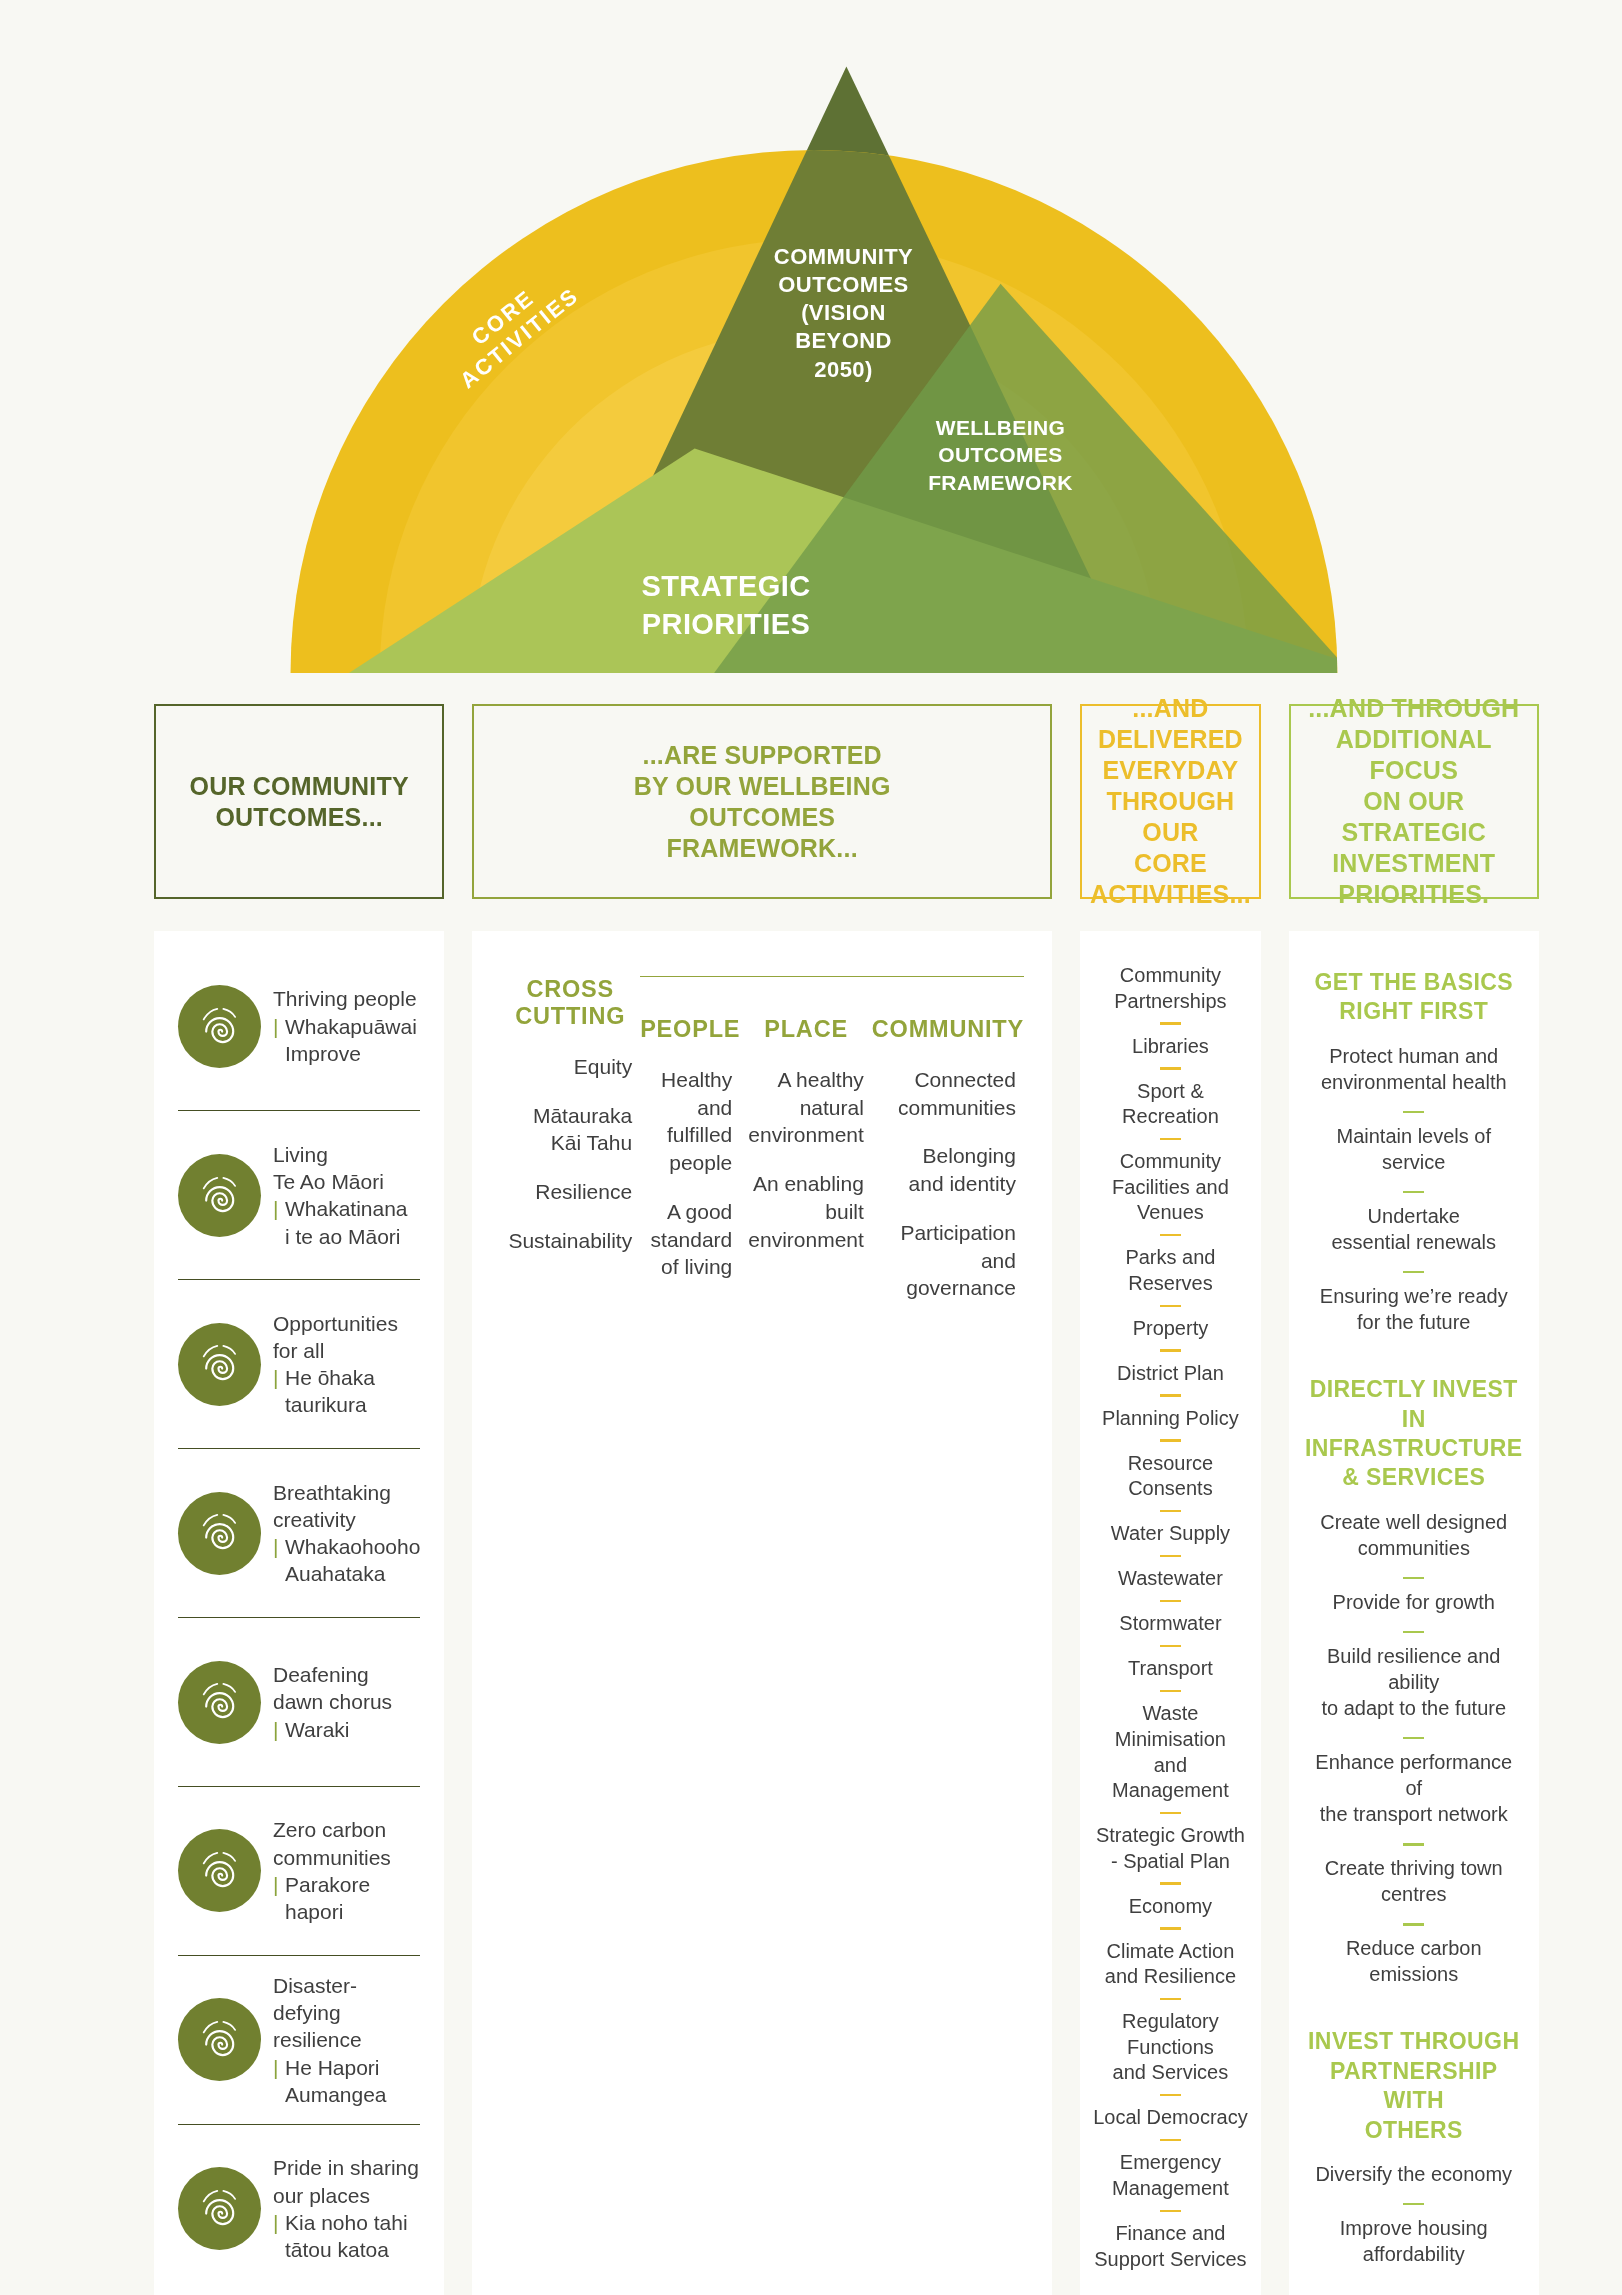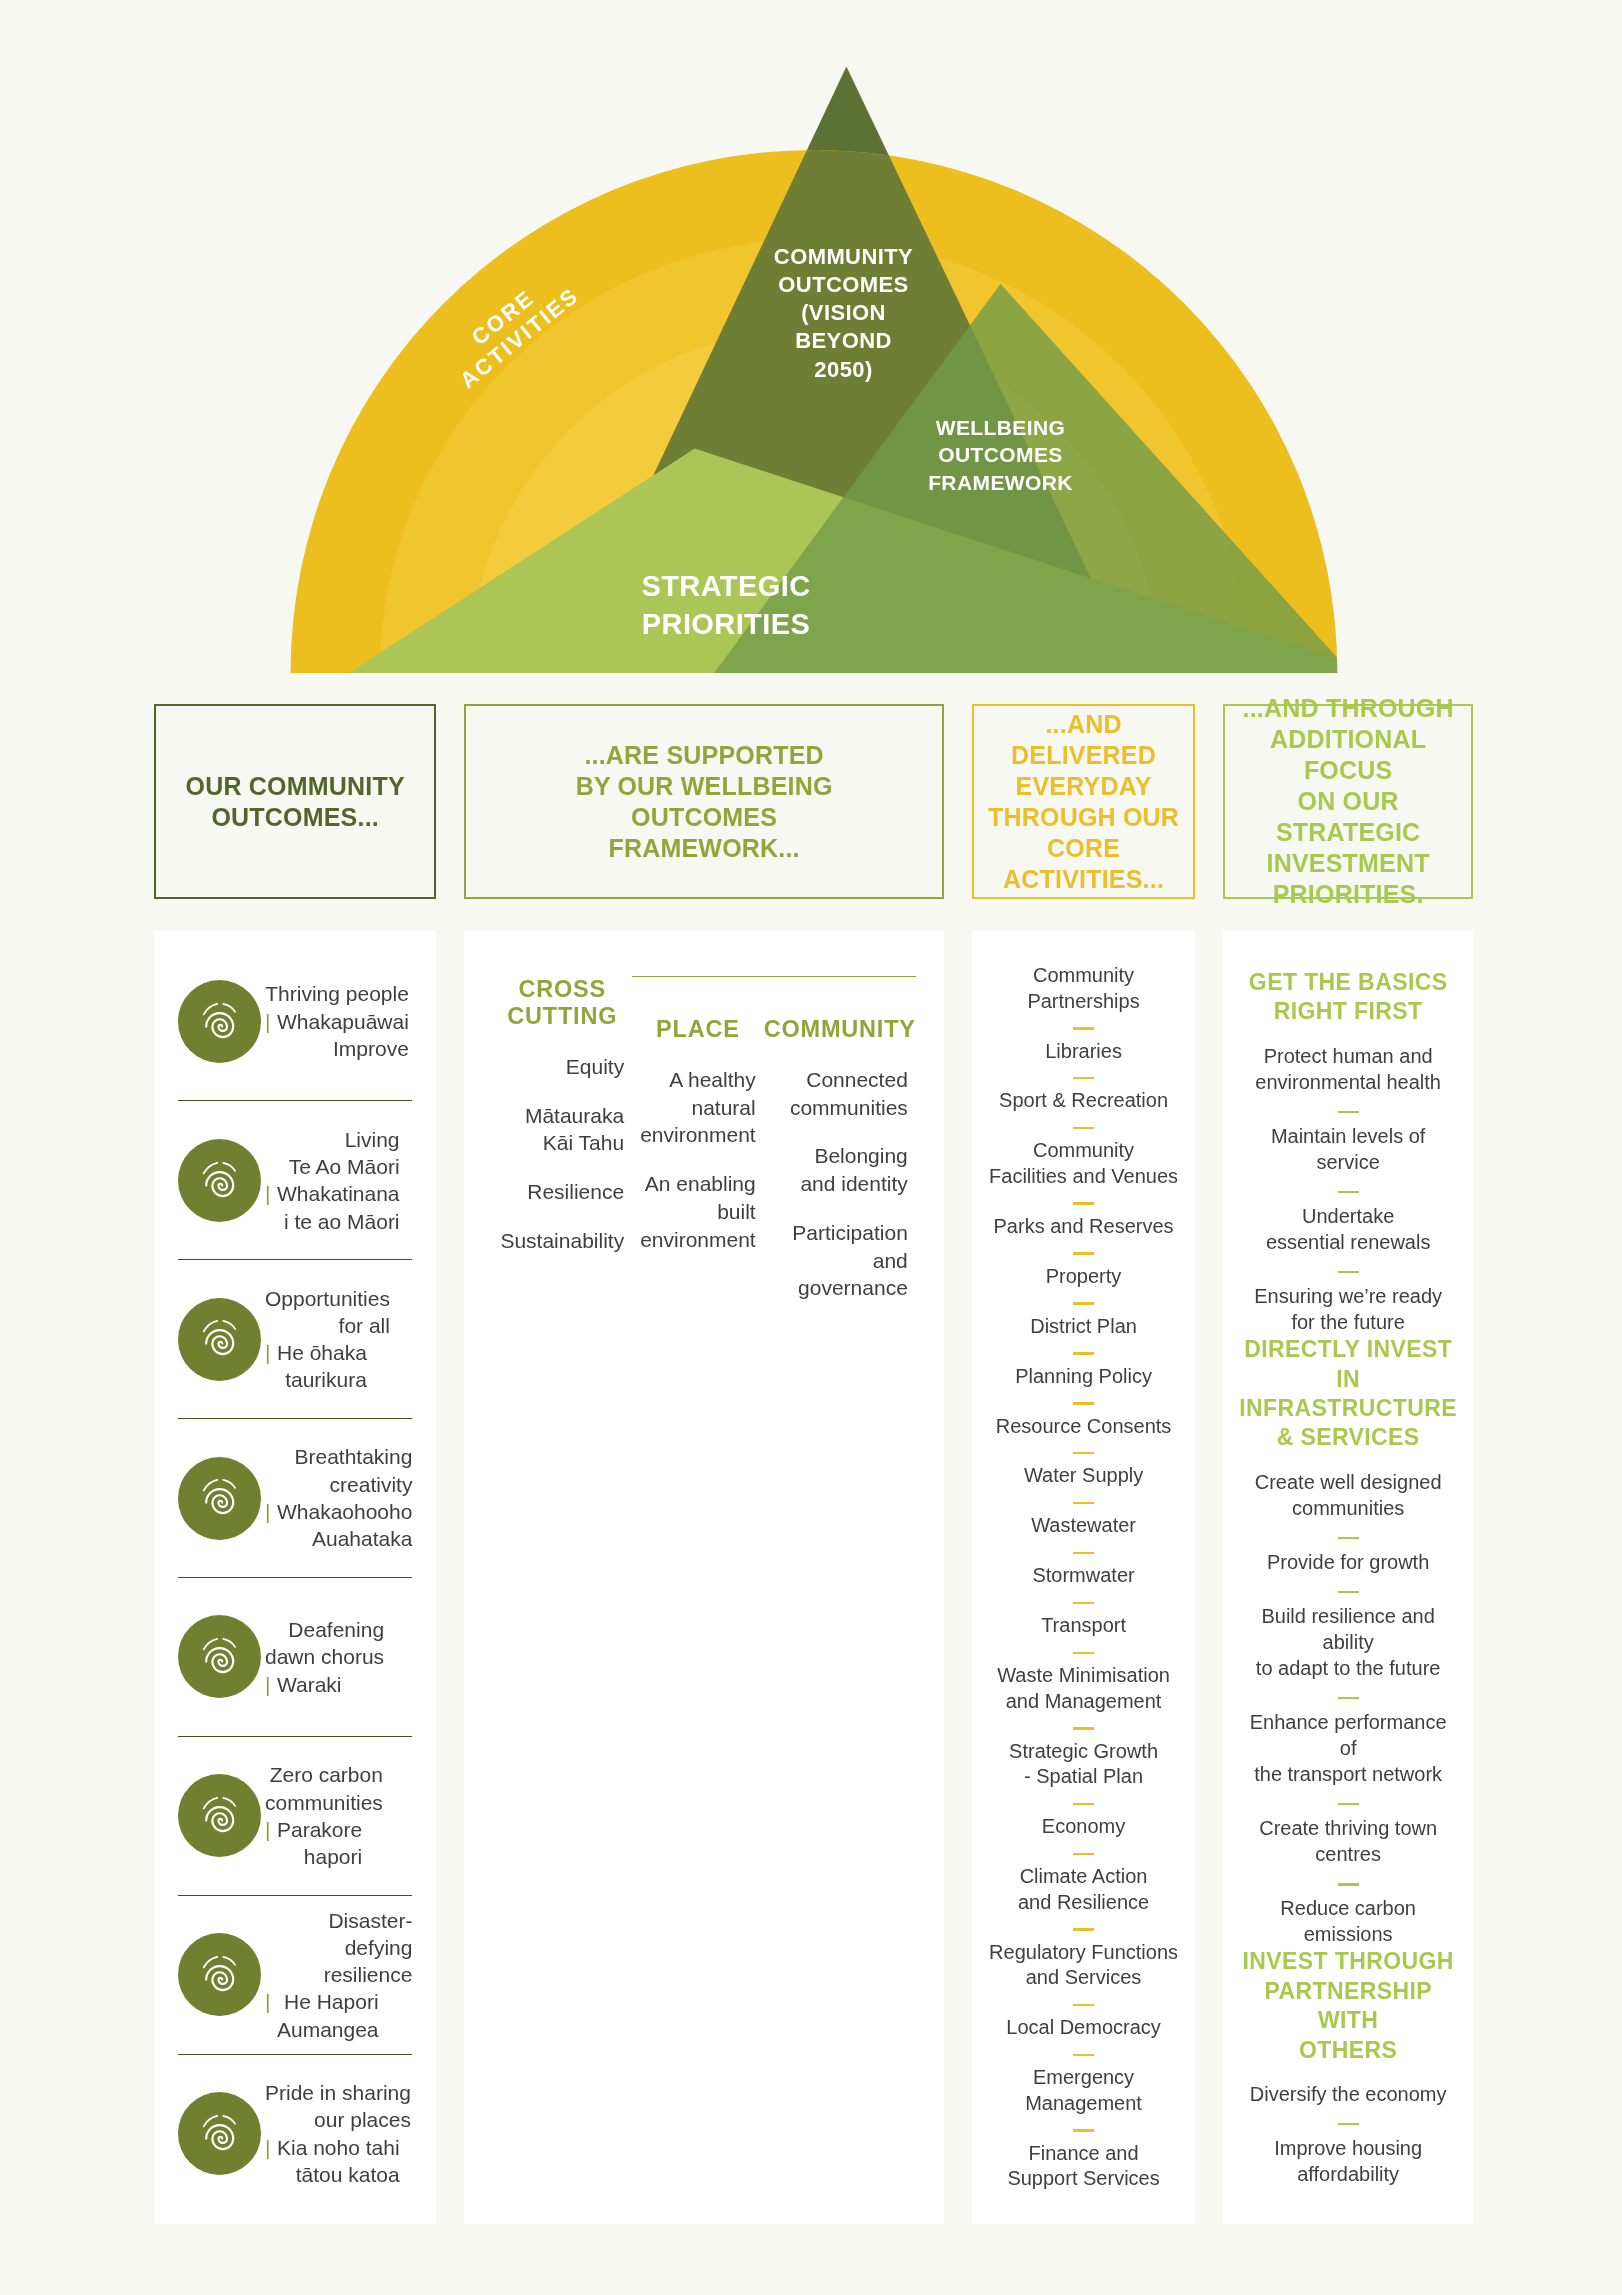--- a/index.html
+++ b/index.html
@@ -44,21 +44,21 @@
   }
   .head-outcomes{border-color:var(--dark-olive,#55652a);color:var(--dark-olive,#55652a);}
   .head-wellbeing{border-color:var(--olive,#93a43b);color:var(--olive,#93a43b);}
   .head-core{border-color:var(--gold-accent,#ecbe2b);color:var(--gold-accent,#ecbe2b);}
   .head-strategic{border-color:var(--light-green,#a9c84e);color:var(--light-green,#a9c84e);}
 
   .card{margin-top:32px;flex:1;background:#fff;}
 
   
   .outcomes-card{list-style:none;margin:32px 0 0;padding:11.4px 24px;display:flex;flex-direction:column;}
-  .outcome-row{flex:1;display:flex;align-items:center;gap:4px;padding:8px 0;text-align:right;}
+  .outcome-row{flex:1;display:flex;align-items:center;gap:12px;padding:8px 0;}
   .outcome-row + .outcome-row{border-top:1.6px solid #454e23;}
   .icon-circle{
     width:83px;height:83px;min-width:83px;border-radius:50%;
     background:var(--icon-green,#718030);
     display:flex;align-items:center;justify-content:center;
   }
   .icon-circle svg{width:74%;height:74%;}
   .outcome-text{display:flex;flex-direction:column;font-size:21px;line-height:1.3;color:var(--text-dark,#3f3f3f);}
   .o-name{white-space:pre-line;}
   .o-maori-wrap{display:flex;}
@@ -297,20 +297,31 @@
                 <li class="wb-item">Equity</li>
 
                 <li class="wb-item">Mātauraka Kāi Tahu</li>
 
                 <li class="wb-item">Resilience</li>
 
                 <li class="wb-item">Sustainability</li>
               </ul>
           </section>
 
+          <section class="wb-section">
+            <h3 class="wb-title">PEOPLE</h3>
+            <ul class="wb-items">
+
+                <li class="wb-item">Healthy and
+fulfilled people</li>
+
+                <li class="wb-item">A good standard
+of living</li>
+              </ul>
+          </section>
 
           <section class="wb-section">
             <h3 class="wb-title">PLACE</h3>
             <ul class="wb-items">
 
                 <li class="wb-item">A healthy
 natural environment</li>
 
                 <li class="wb-item">An enabling
 built environment</li>

